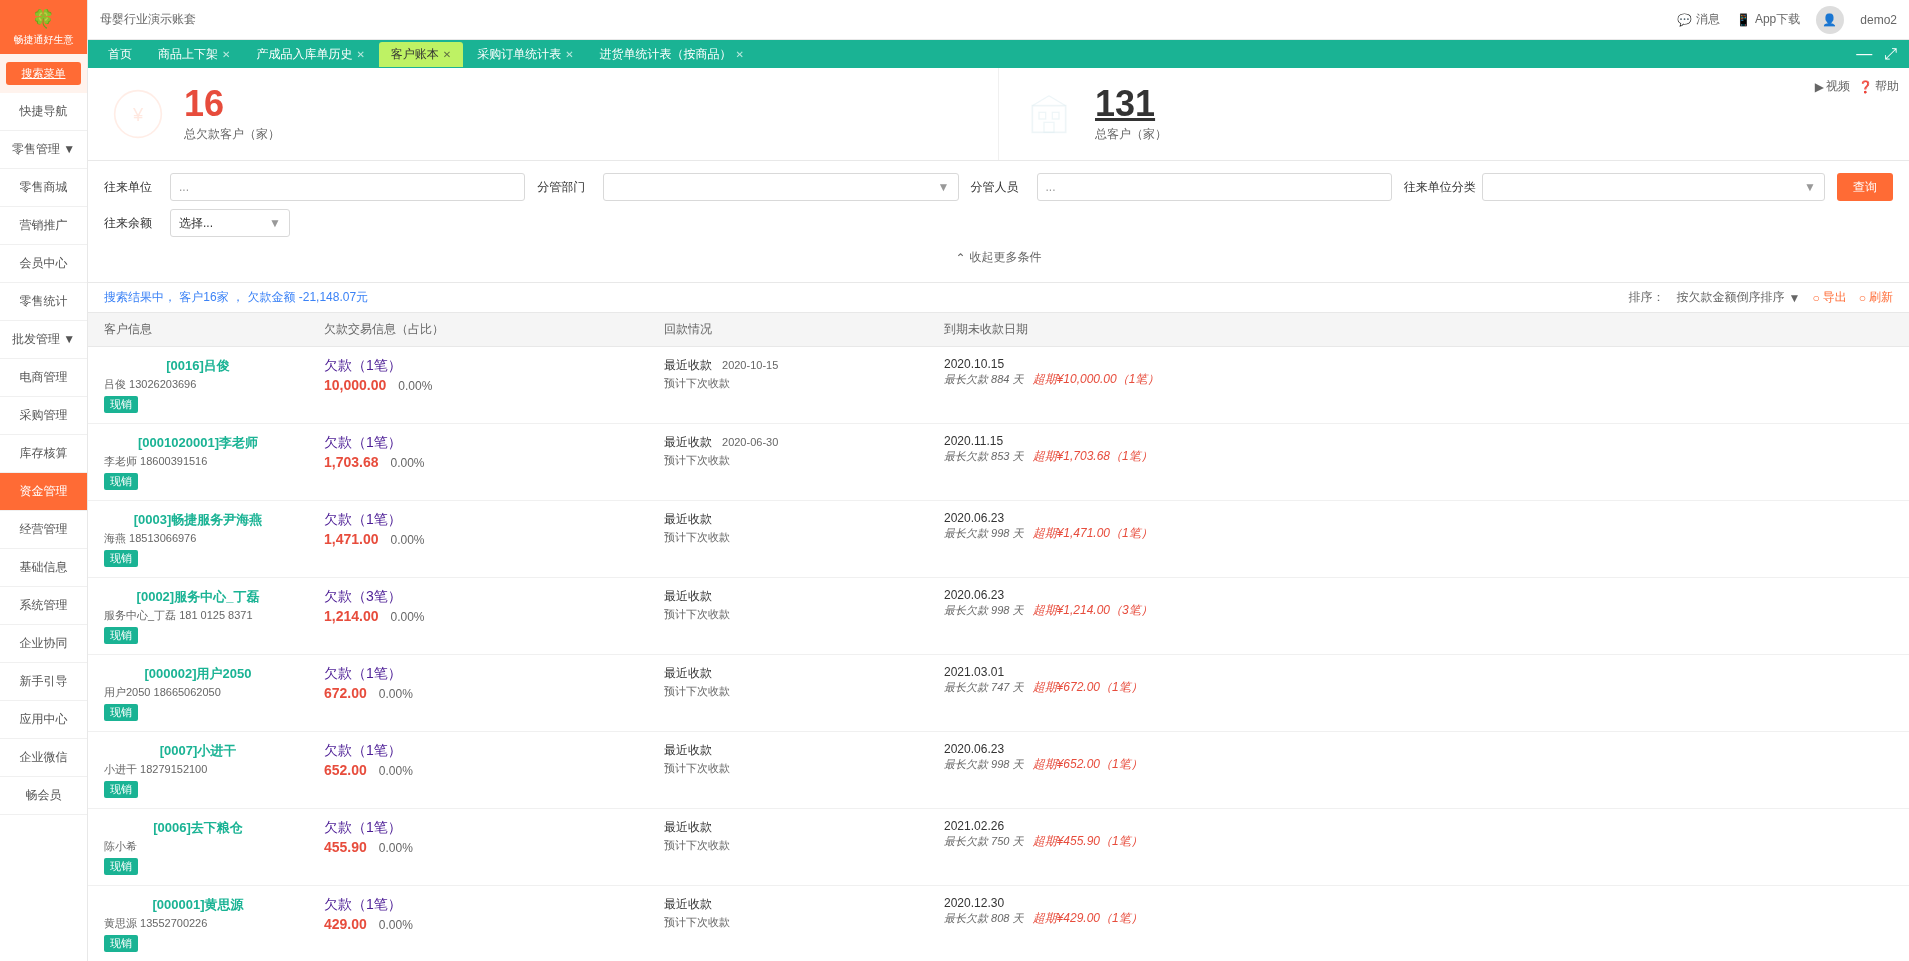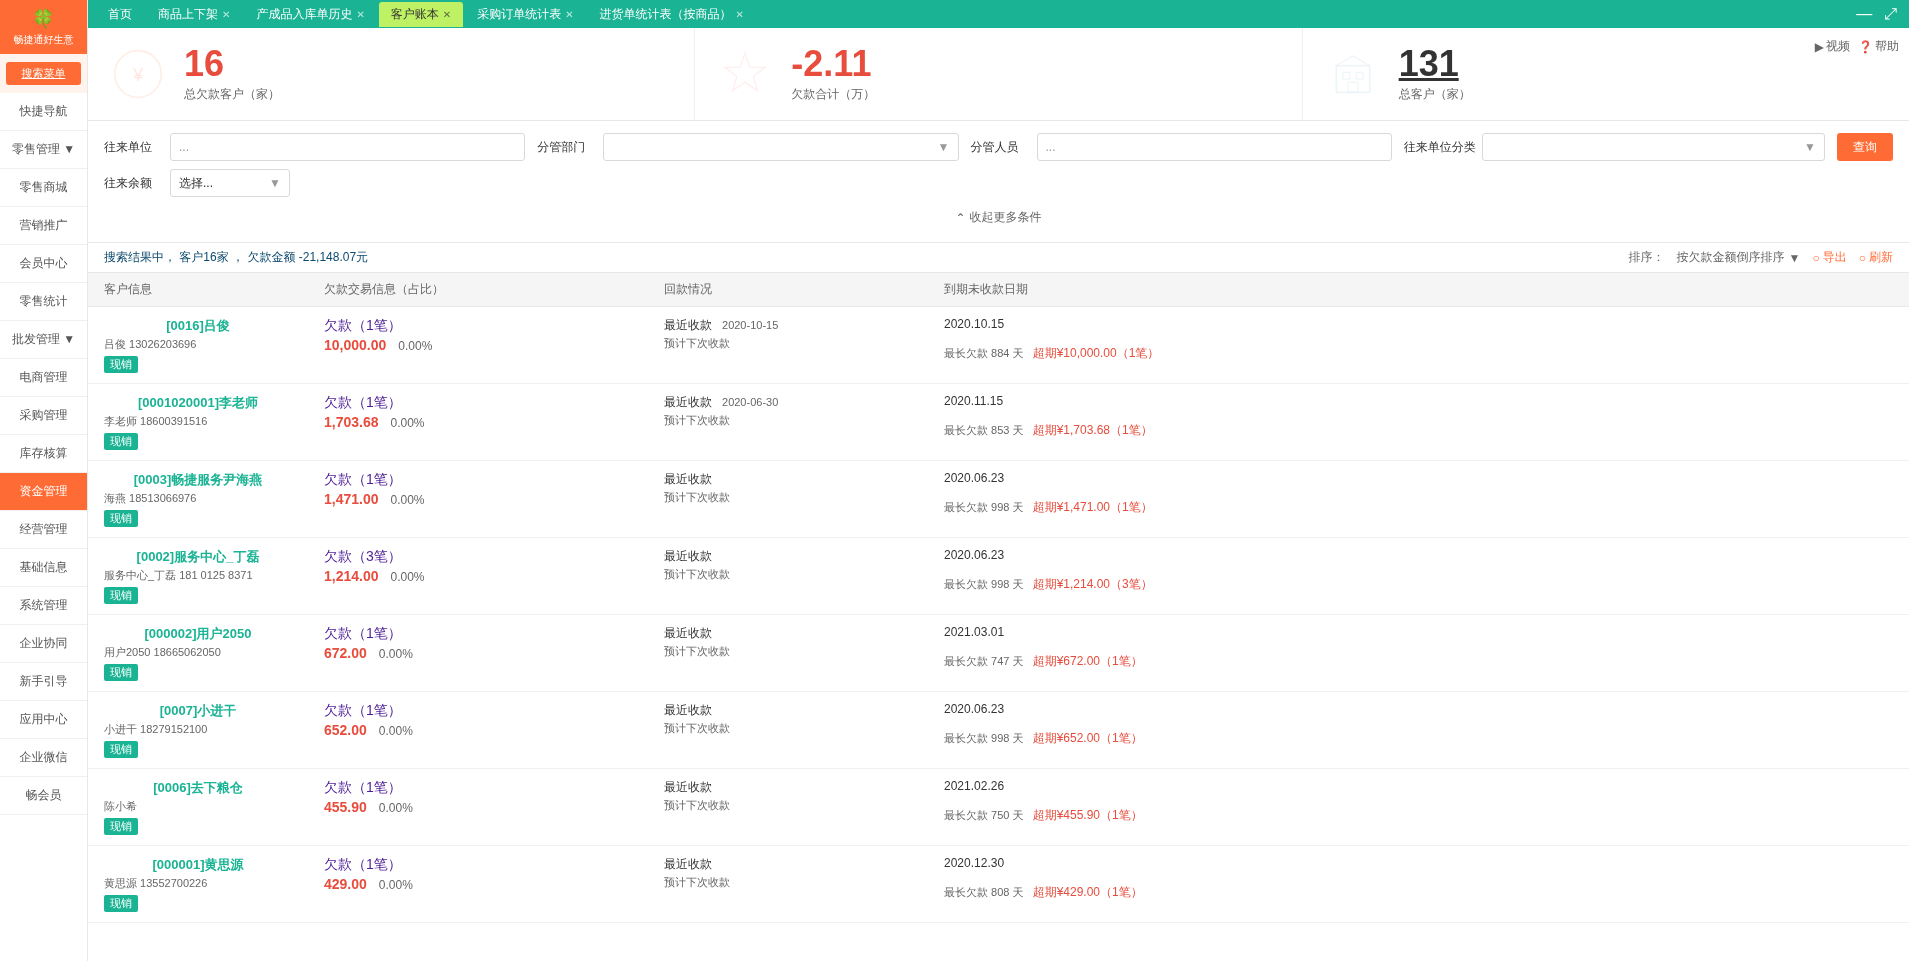--- a/index.html
+++ b/index.html
@@ -52,42 +52,42 @@
     .filter-group { display: flex; align-items: center; gap: 6px; flex: 1; }
     .filter-label { font-size: 12px; color: #333; white-space: nowrap; min-width: 60px; }
     .filter-input { flex: 1; border: 1px solid #d9d9d9; border-radius: 3px; padding: 4px 8px; font-size: 12px; height: 28px; display: flex; align-items: center; justify-content: space-between; background: #fff; cursor: pointer; color: #999; }
     .filter-select { flex: 1; border: 1px solid #d9d9d9; border-radius: 3px; padding: 4px 8px; font-size: 12px; height: 28px; display: flex; align-items: center; justify-content: space-between; background: #fff; cursor: pointer; }
     .filter-select .arrow { color: #999; }
     .search-btn { background: #ff6b35; color: #fff; border: none; padding: 4px 16px; border-radius: 3px; cursor: pointer; font-size: 12px; height: 28px; white-space: nowrap; }
     .collapse-btn { text-align: center; padding: 4px; color: #666; font-size: 12px; cursor: pointer; display: flex; align-items: center; justify-content: center; gap: 4px; }
 
     
     .result-bar { background: #fff; padding: 6px 16px; display: flex; align-items: center; justify-content: space-between; border-bottom: 1px solid #e8e8e8; font-size: 12px; }
-    .result-info { color: #0c4a6e; }
+    .result-info { color: #3b82f6; }
     .result-actions { display: flex; align-items: center; gap: 12px; color: #666; }
     .result-actions .sort-label { display: flex; align-items: center; gap: 4px; cursor: pointer; }
     .result-actions .action-btn { display: flex; align-items: center; gap: 3px; cursor: pointer; color: #ff6b35; }
 
     
     .table-container { flex: 1; overflow-y: auto; background: #fff; }
     table { width: 100%; border-collapse: collapse; }
     table th { background: #f5f5f5; padding: 8px 16px; text-align: left; font-size: 12px; color: #666; font-weight: normal; border-bottom: 1px solid #e8e8e8; position: sticky; top: 0; z-index: 1; }
     table td { padding: 10px 16px; border-bottom: 1px solid #f0f0f0; font-size: 12px; vertical-align: top; }
 
     .customer-name { color: #1ab394; font-size: 13px; font-weight: 700; cursor: pointer; text-align: center; }
     .customer-phone { color: #666; font-size: 11px; margin-top: 2px; }
     .badge { display: inline-block; background: #1ab394; color: #fff; padding: 1px 6px; border-radius: 2px; font-size: 11px; margin-top: 4px; }
     .debt-count { color: #4c1d95; font-size: 14px; }
     .debt-amount { color: #e74c3c; font-size: 14px; font-weight: bold; margin-top: 2px; }
     .debt-percent { color: #666; font-size: 12px; }
     .latest-pay { color: #333; font-size: 12px; }
     .latest-date { color: #666; font-size: 11px; }
     .next-pay { color: #666; font-size: 11px; margin-top: 2px; }
     .overdue-date { color: #333; font-size: 12px; }
-    .overdue-days { color: #666; font-size: 11px; margin-top: 14px; }
+    .overdue-days { color: #666; font-size: 11px; margin-top: 0; font-style: italic; }
     .overdue-amount { color: #e74c3c; font-size: 12px; cursor: pointer; }
     td .debt-row { display: flex; align-items: baseline; gap: 12px; }
   </style>
 </head>
 <body>
 
 <div class="sidebar">
   <div class="sidebar-logo">
     <div class="logo-icon">🍀</div>
     <div style="font-size:10px;margin-top:2px;">畅捷通好生意</div>
@@ -151,20 +151,37 @@
       <span>企业微信</span>
     </div>
     <div class="sidebar-item">
       <span>畅会员</span>
     </div>
   </div>
 </div>
 
 <div class="main">
 
+  <div class="topbar">
+    <div style="font-size:12px;color:#666;">母婴行业演示账套</div>
+    <div class="topbar-right">
+      <span style="display:flex;align-items:center;gap:4px;cursor:pointer;">
+        <span>💬</span>
+        <span>消息</span>
+      </span>
+      <span style="display:flex;align-items:center;gap:4px;cursor:pointer;">
+        <span>📱</span>
+        <span>App下载</span>
+      </span>
+      <div class="user-avatar">
+        <span>👤</span>
+      </div>
+      <span>demo2</span>
+    </div>
+  </div>
 
   <div class="tabs">
     <div class="tab tab-home">
       <span>首页</span>
     </div>
     <div class="tab">
       <span>商品上下架</span>
       <span class="close-btn">✕</span>
     </div>
     <div class="tab">
@@ -194,31 +211,20 @@
     <div class="summary-card">
       <div class="summary-icon">
         <svg viewBox="0 0 60 60" fill="none">
           <circle cx="30" cy="30" r="28" stroke="#ff6b35" stroke-width="2" fill="none" opacity="0.4"></circle>
           <text x="30" y="38" text-anchor="middle" font-size="22" fill="#ff6b35" opacity="0.5">¥</text>
         </svg>
       </div>
       <div class="summary-info">
         <div class="summary-number red">16</div>
         <div class="summary-label">总欠款客户（家）</div>
-      </div>
-    </div>
-    <div class="summary-card">
-      <div class="summary-icon">
-        <svg viewBox="0 0 60 60" fill="none">
-          <polygon points="30,5 36,22 54,22 40,33 45,50 30,40 15,50 20,33 6,22 24,22" stroke="#e74c3c" stroke-width="1.5" fill="none" opacity="0.3"></polygon>
-        </svg>
-      </div>
-      <div class="summary-info">
-        <div class="summary-number negative">-2.11</div>
-        <div class="summary-label">欠款合计（万）</div>
       </div>
     </div>
     <div class="summary-card">
       <div class="summary-icon">
         <svg viewBox="0 0 60 60" fill="none">
           <rect x="10" y="20" width="40" height="32" stroke="#90c0d0" stroke-width="2" fill="none" opacity="0.5"></rect>
           <rect x="18" y="28" width="8" height="8" stroke="#90c0d0" stroke-width="1.5" fill="none" opacity="0.5"></rect>
           <rect x="34" y="28" width="8" height="8" stroke="#90c0d0" stroke-width="1.5" fill="none" opacity="0.5"></rect>
           <rect x="24" y="40" width="12" height="12" stroke="#90c0d0" stroke-width="1.5" fill="none" opacity="0.5"></rect>
           <line x1="10" y1="20" x2="30" y2="8" stroke="#90c0d0" stroke-width="1.5" opacity="0.5"></line>

